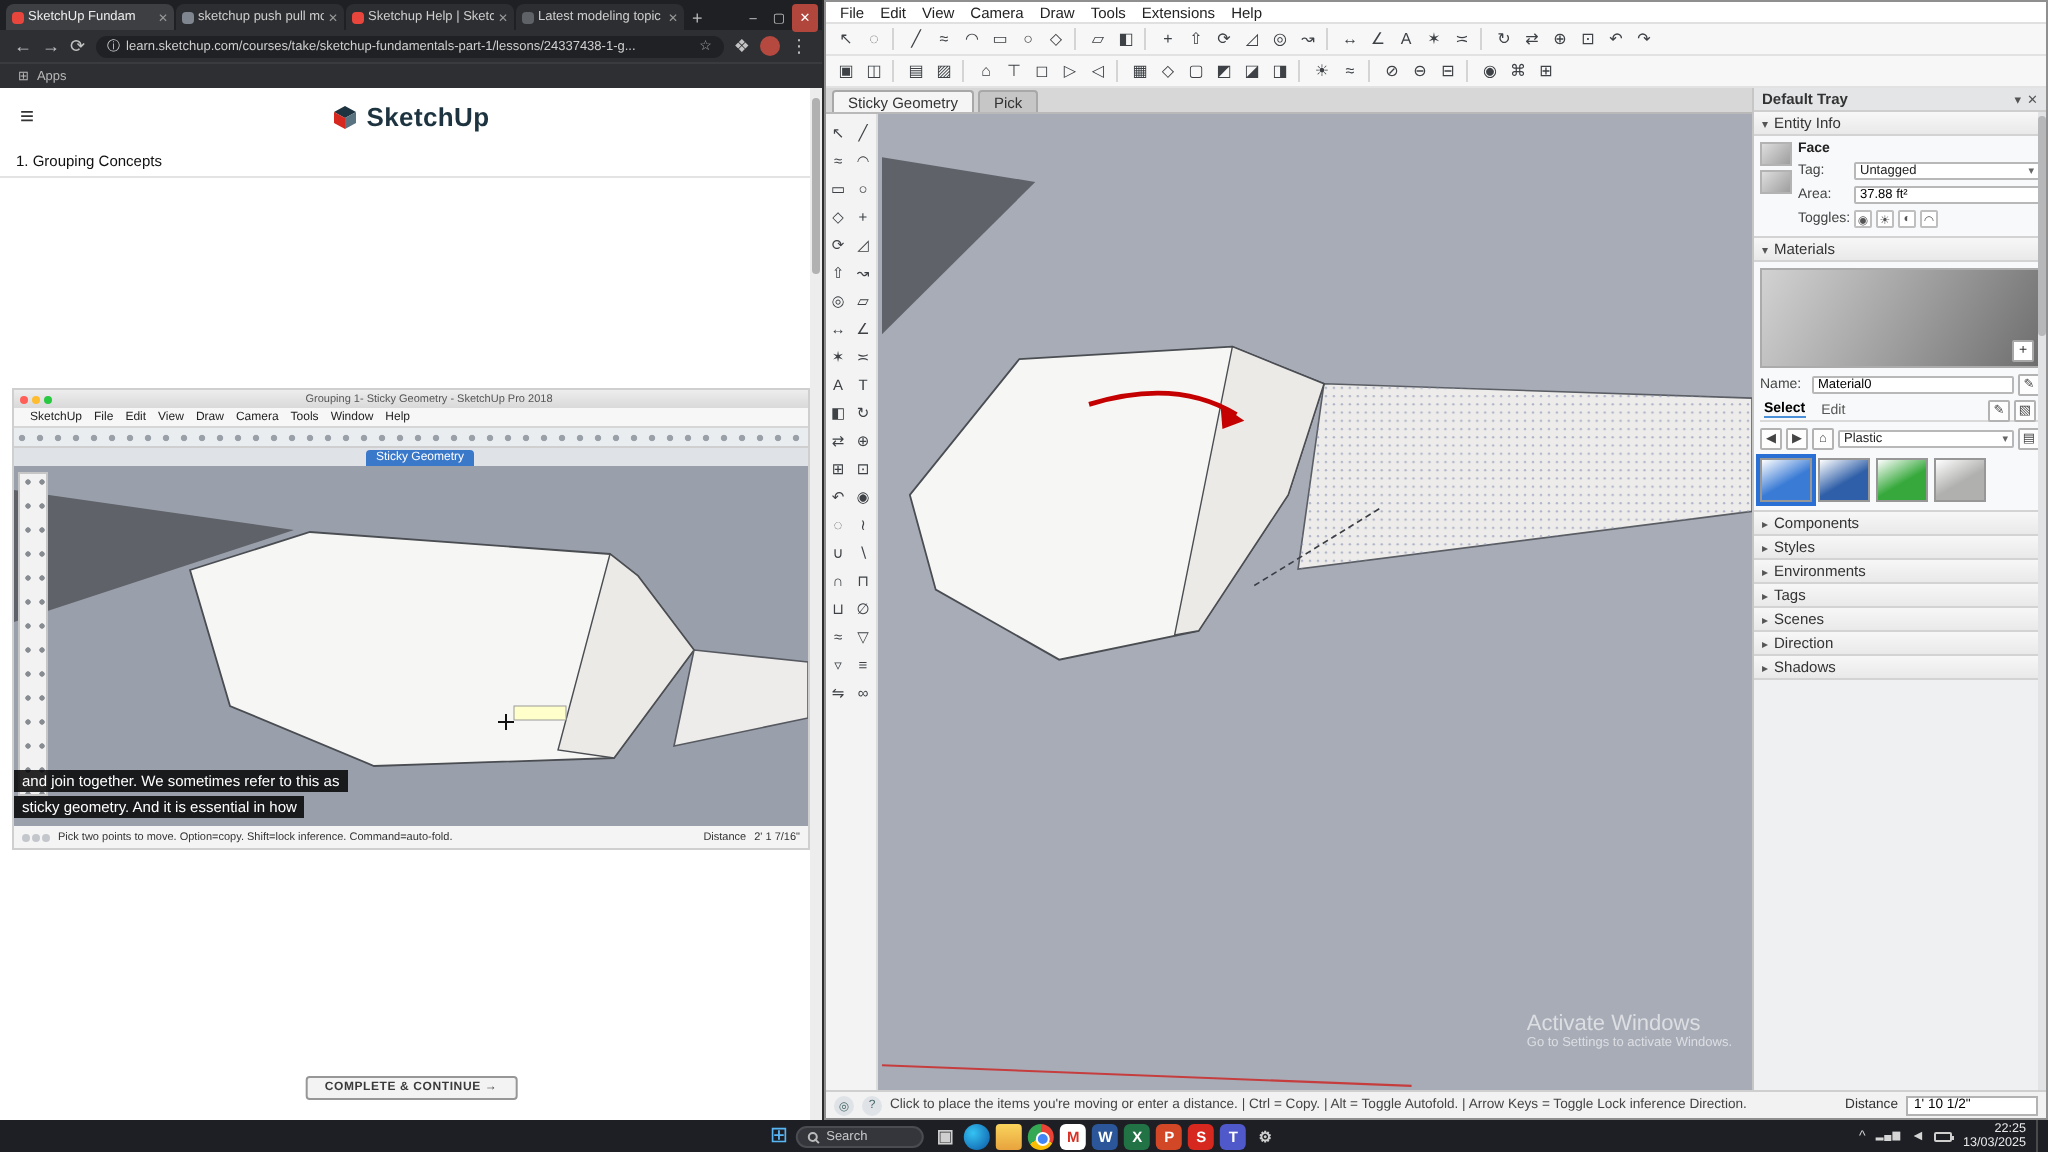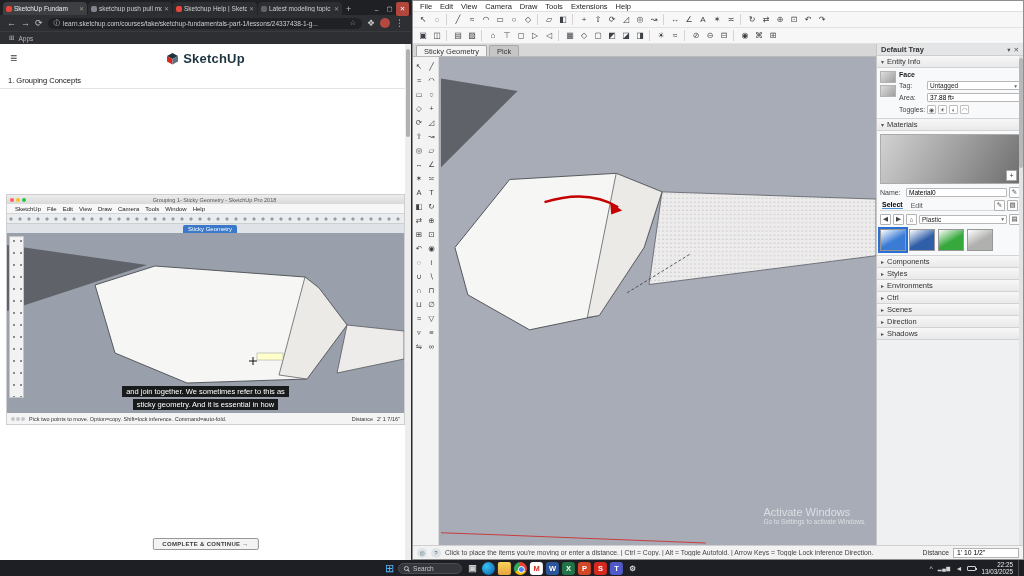--- a/index.html
+++ b/index.html
@@ -38,21 +38,21 @@
   .v-dot.r{background:#ff5f57}.v-dot.y{background:#febc2e}.v-dot.g{background:#28c840}
   .v-title-t{flex:1;text-align:center;font-size:5.5px;color:#555;white-space:nowrap;overflow:hidden}
   .v-menu{height:9px;background:#f7f7f7;display:flex;align-items:center;padding:0 5px;font-size:6px;color:#222}
   .v-menu .menu-item{padding:0 3px}
   .v-toolbar{height:11px;background:#e9edf0;border-top:1px solid #d6d6d6;border-bottom:1px solid #cfcfcf;background-image:radial-gradient(circle at 4px 5px,#9aa0a8 1.4px,transparent 1.8px);background-size:9px 11px}
   .v-tabs{height:9px;background:#dfe3e7;display:flex;align-items:flex-end;padding-left:176px;gap:2px}
   .v-tab{font-size:6px;padding:0 5px;height:8px;display:flex;align-items:center;border-radius:2px 2px 0 0;background:#3a78c9;color:#fff}
   .v-canvas{position:relative;height:180px;background:#9aa0ab;overflow:hidden}
   .v-canvas svg{position:absolute;inset:0}
   .v-palette{position:absolute;left:2px;top:3px;width:15px;height:162px;background:#f2f2f2;border:1px solid #c6c6c6;background-image:radial-gradient(circle at 4px 4px,#878c93 1.2px,transparent 1.5px);background-size:7px 12px}
-  .v-cap{position:absolute;left:0;right:0;text-align:center}
+  .v-cap{position:absolute;left:0;right:0;}
   .v-cap span{display:inline-block;background:rgba(0,0,0,.84);color:#fff;font-size:7.5px;padding:1px 4px}
   .cap1{bottom:15px}.cap2{bottom:2px}
   .v-status{height:11px;background:#f4f4f4;display:flex;align-items:center;gap:4px;padding:0 4px;font-size:5.5px;color:#333}
   .v-status .dots{display:flex;gap:1px}
   .v-status .dots i{width:4px;height:4px;border-radius:50%;background:#c3c7cc}
   .v-status-t{flex:1;white-space:nowrap;overflow:hidden}
   .complete{position:absolute;left:50%;bottom:10px;transform:translateX(-50%);font-size:6px;font-weight:bold;color:#3a3a3a;background:#f3f3f3;border:1px solid #979797;border-radius:2px;padding:2px 9px;letter-spacing:.3px;white-space:nowrap}
   .pg-scroll{position:absolute;right:0;top:0;width:6px;bottom:0;background:#ededed}
   .pg-thumb{position:absolute;top:5px;right:1px;width:4px;height:88px;background:#b1b1b1;border-radius:2px}
 
@@ -501,21 +501,21 @@
         <div class="sec" data-name="section-styles">
             <span class="car" data-name="caret-right-icon">▸</span>
             <span>Styles</span>
           </div>
         <div class="sec" data-name="section-environments">
             <span class="car" data-name="caret-right-icon">▸</span>
             <span>Environments</span>
           </div>
         <div class="sec" data-name="section-tags">
             <span class="car" data-name="caret-right-icon">▸</span>
-            <span>Ctrl</span>
+            <span>Tags</span>
           </div>
         <div class="sec" data-name="section-scenes">
             <span class="car" data-name="caret-right-icon">▸</span>
             <span>Scenes</span>
           </div>
         <div class="sec" data-name="section-instructor">
             <span class="car" data-name="caret-right-icon">▸</span>
             <span>Direction</span>
           </div>
         <div class="sec" data-name="section-shadows">

